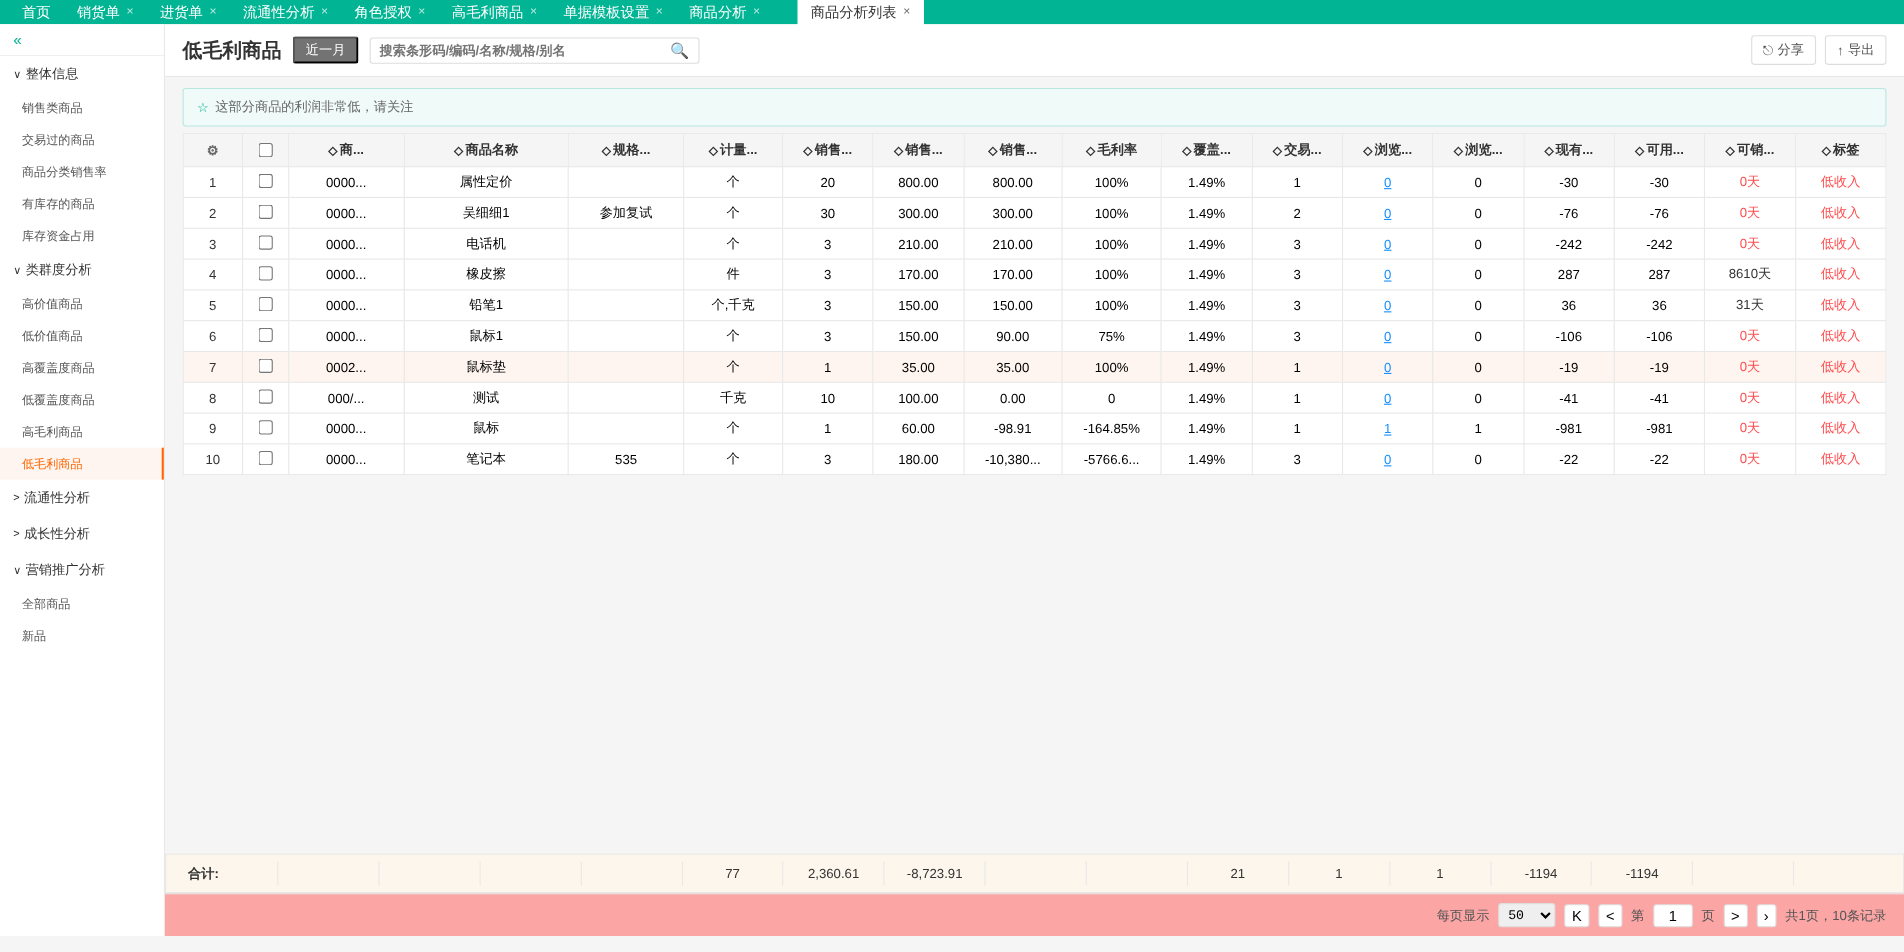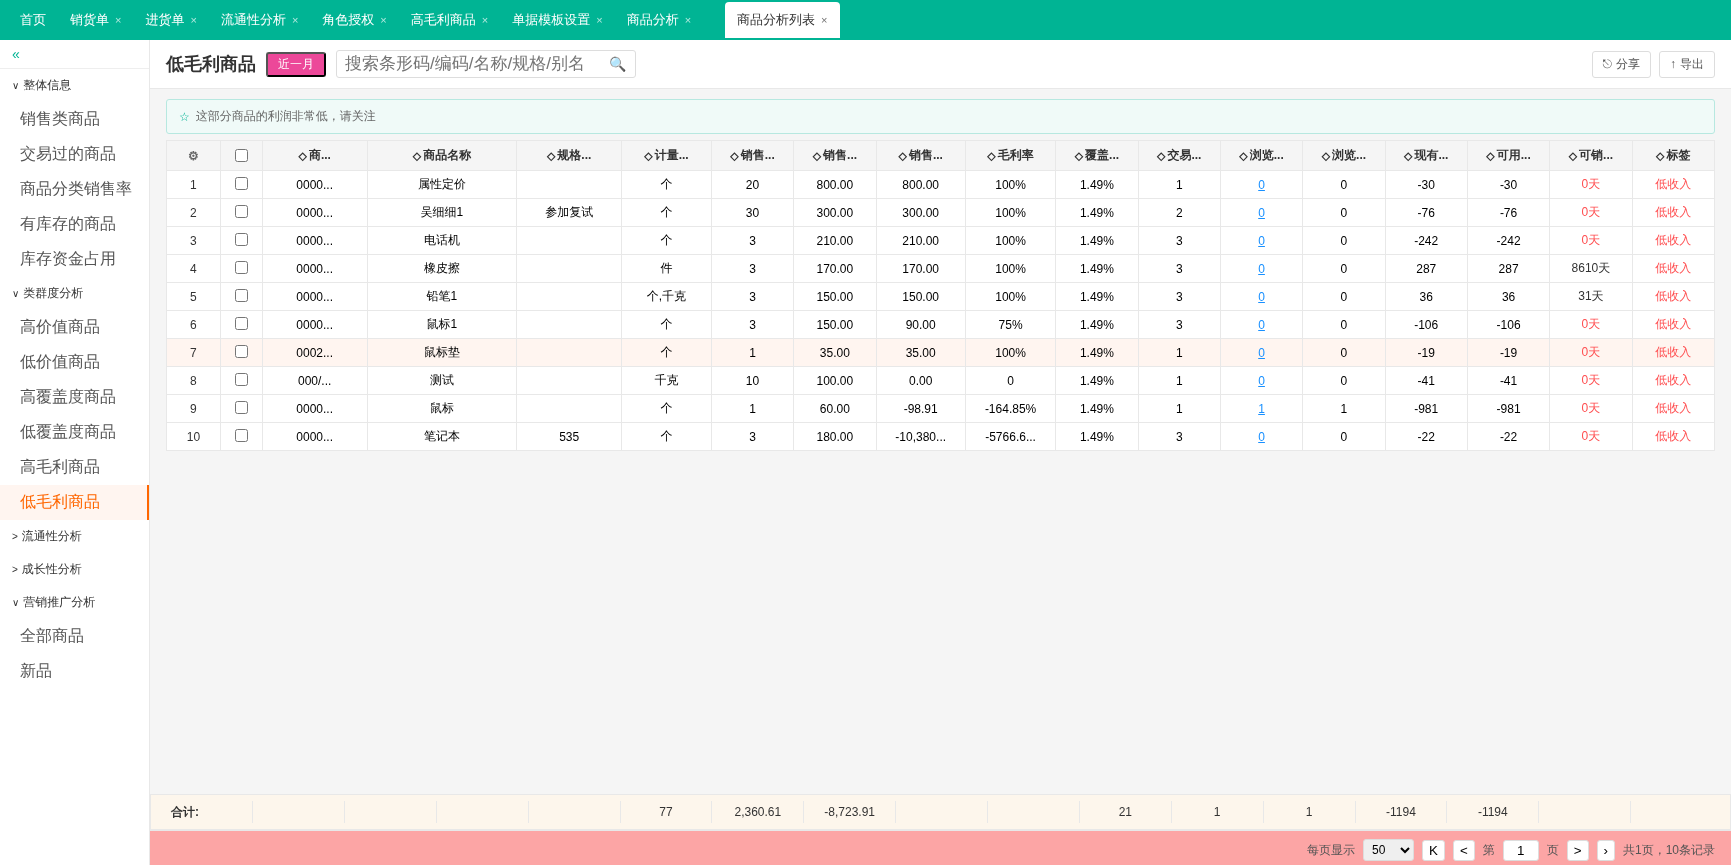--- a/index.html
+++ b/index.html
@@ -1,43 +1,43 @@
 <!DOCTYPE html>
 <html><head>
   <meta charset="utf-8">
   <style>
     * { margin: 0; padding: 0; box-sizing: border-box; }
     body { font-family: 'Microsoft YaHei', sans-serif; font-size: 12px; background: #f5f5f5; overflow-x: hidden; }
     
     
-    .top-nav { background: #00b494; display: flex; align-items: center; height: 40px; padding: 0 8px; }
+    .top-nav { background: #00b494; display: flex; align-items: center; height: 22px; padding: 0 8px; }
     .nav-item { color: #fff; padding: 0 12px; height: 36px; display: flex; align-items: center; cursor: pointer; font-size: 13px; white-space: nowrap; }
     .nav-item.active { background: #fff; color: #333; border-radius: 4px 4px 0 0; margin-left: 22px; }
     .nav-item .close-x { margin-left: 6px; font-size: 11px; opacity: 0.7; }
     
     
     .layout { display: flex; height: calc(100vh - 36px); }
     
     
     .sidebar { width: 150px; background: #fff; border-right: 1px solid #e8e8e8; overflow-y: auto; flex-shrink: 0; }
     .sidebar-group { }
     .sidebar-group-title { padding: 8px 12px; font-size: 12px; color: #333; display: flex; align-items: center; cursor: pointer; }
     .sidebar-group-title .arrow { margin-right: 4px; font-size: 10px; }
-    .sidebar-item { padding: 7px 12px 7px 20px; font-size: 16px; color: #555; cursor: pointer; }
+    .sidebar-item { padding: 7px 12px 7px 20px; font-size: 11px; color: #555; cursor: pointer; }
     .sidebar-item.active { background: #fff5f0; color: #ff6600; border-right: 2px solid #ff6600; }
     
     
     .main-content { flex: 1; display: flex; flex-direction: column; overflow: hidden; }
     
     
     .page-header { display: flex; align-items: center; padding: 10px 16px; background: #fff; border-bottom: 1px solid #e8e8e8; gap: 10px; }
     .page-title { font-size: 18px; font-weight: bold; color: #333; }
-    .date-badge { background: #ec4899; color: #fff; padding: 2px 10px; border-radius: 3px; font-size: 12px; cursor: pointer; }
+    .date-badge { background: #737373; color: #fff; padding: 2px 10px; border-radius: 3px; font-size: 12px; cursor: pointer; }
     .search-box { display: flex; align-items: center; border: 1px solid #ddd; border-radius: 3px; padding: 3px 8px; flex: 1; max-width: 300px; }
-    .search-box input { border: none; outline: none; font-size: 17px; width: 100%; background: transparent; }
+    .search-box input { border: none; outline: none; font-size: 12px; width: 100%; background: transparent; font-weight: bold; }
     .search-icon { color: #999; font-size: 14px; cursor: pointer; }
     .header-right { margin-left: auto; display: flex; gap: 8px; }
     .btn-share, .btn-export { display: flex; align-items: center; gap: 4px; padding: 4px 10px; border: 1px solid #ddd; border-radius: 3px; cursor: pointer; color: #555; background: #fff; font-size: 12px; }
     
     
     .warning-banner { background: #f0faf8; border: 1px solid #b7e8e0; margin: 10px 16px 6px; padding: 8px 12px; border-radius: 3px; color: #666; font-size: 12px; display: flex; align-items: center; gap: 6px; }
     .warning-icon { color: #00b494; }
     
     
     .table-container { flex: 1; overflow: auto; margin: 0 16px; }
@@ -60,21 +60,21 @@
     .col-num { width: 55px; }
     
     
     .table-footer { background: #fdf6ec; border: 1px solid #e8e8e8; padding: 6px 8px; display: flex; align-items: center; }
     .footer-label { font-weight: bold; color: #333; padding: 0 12px; }
     .footer-cells { display: flex; flex: 1; margin-left: 41px; }
     .footer-cell { flex: 1; text-align: center; padding: 4px 2px; font-size: 12px; color: #333; border-left: 1px solid #e8e8e8; }
     
     
     .pagination-bar { background: #fca5a5; border-top: 1px solid #e8e8e8; padding: 8px 16px; display: flex; align-items: center; justify-content: flex-end; gap: 8px; font-size: 12px; color: #555; }
-    .page-size-select { border: 1px solid #ddd; border-radius: 3px; padding: 2px 4px; font-size: 12px; }
+    .page-size-select { border: 1px solid #ddd; border-radius: 3px; padding: 2px 4px; font-size: 12px; font-family: Liberation Mono, monospace; }
     .page-nav-btn { border: 1px solid #ddd; background: #fff; padding: 2px 6px; border-radius: 3px; cursor: pointer; }
     .page-nav-btn:disabled { color: #ccc; cursor: not-allowed; }
     .page-input { border: 1px solid #ddd; width: 36px; text-align: center; padding: 2px; border-radius: 3px; }
     
     
     .collapse-btn { cursor: pointer; color: #00b494; font-size: 14px; padding: 0 4px; }
     
     input[type="checkbox"] { cursor: pointer; }
     
     .settings-icon { color: #666; cursor: pointer; }

